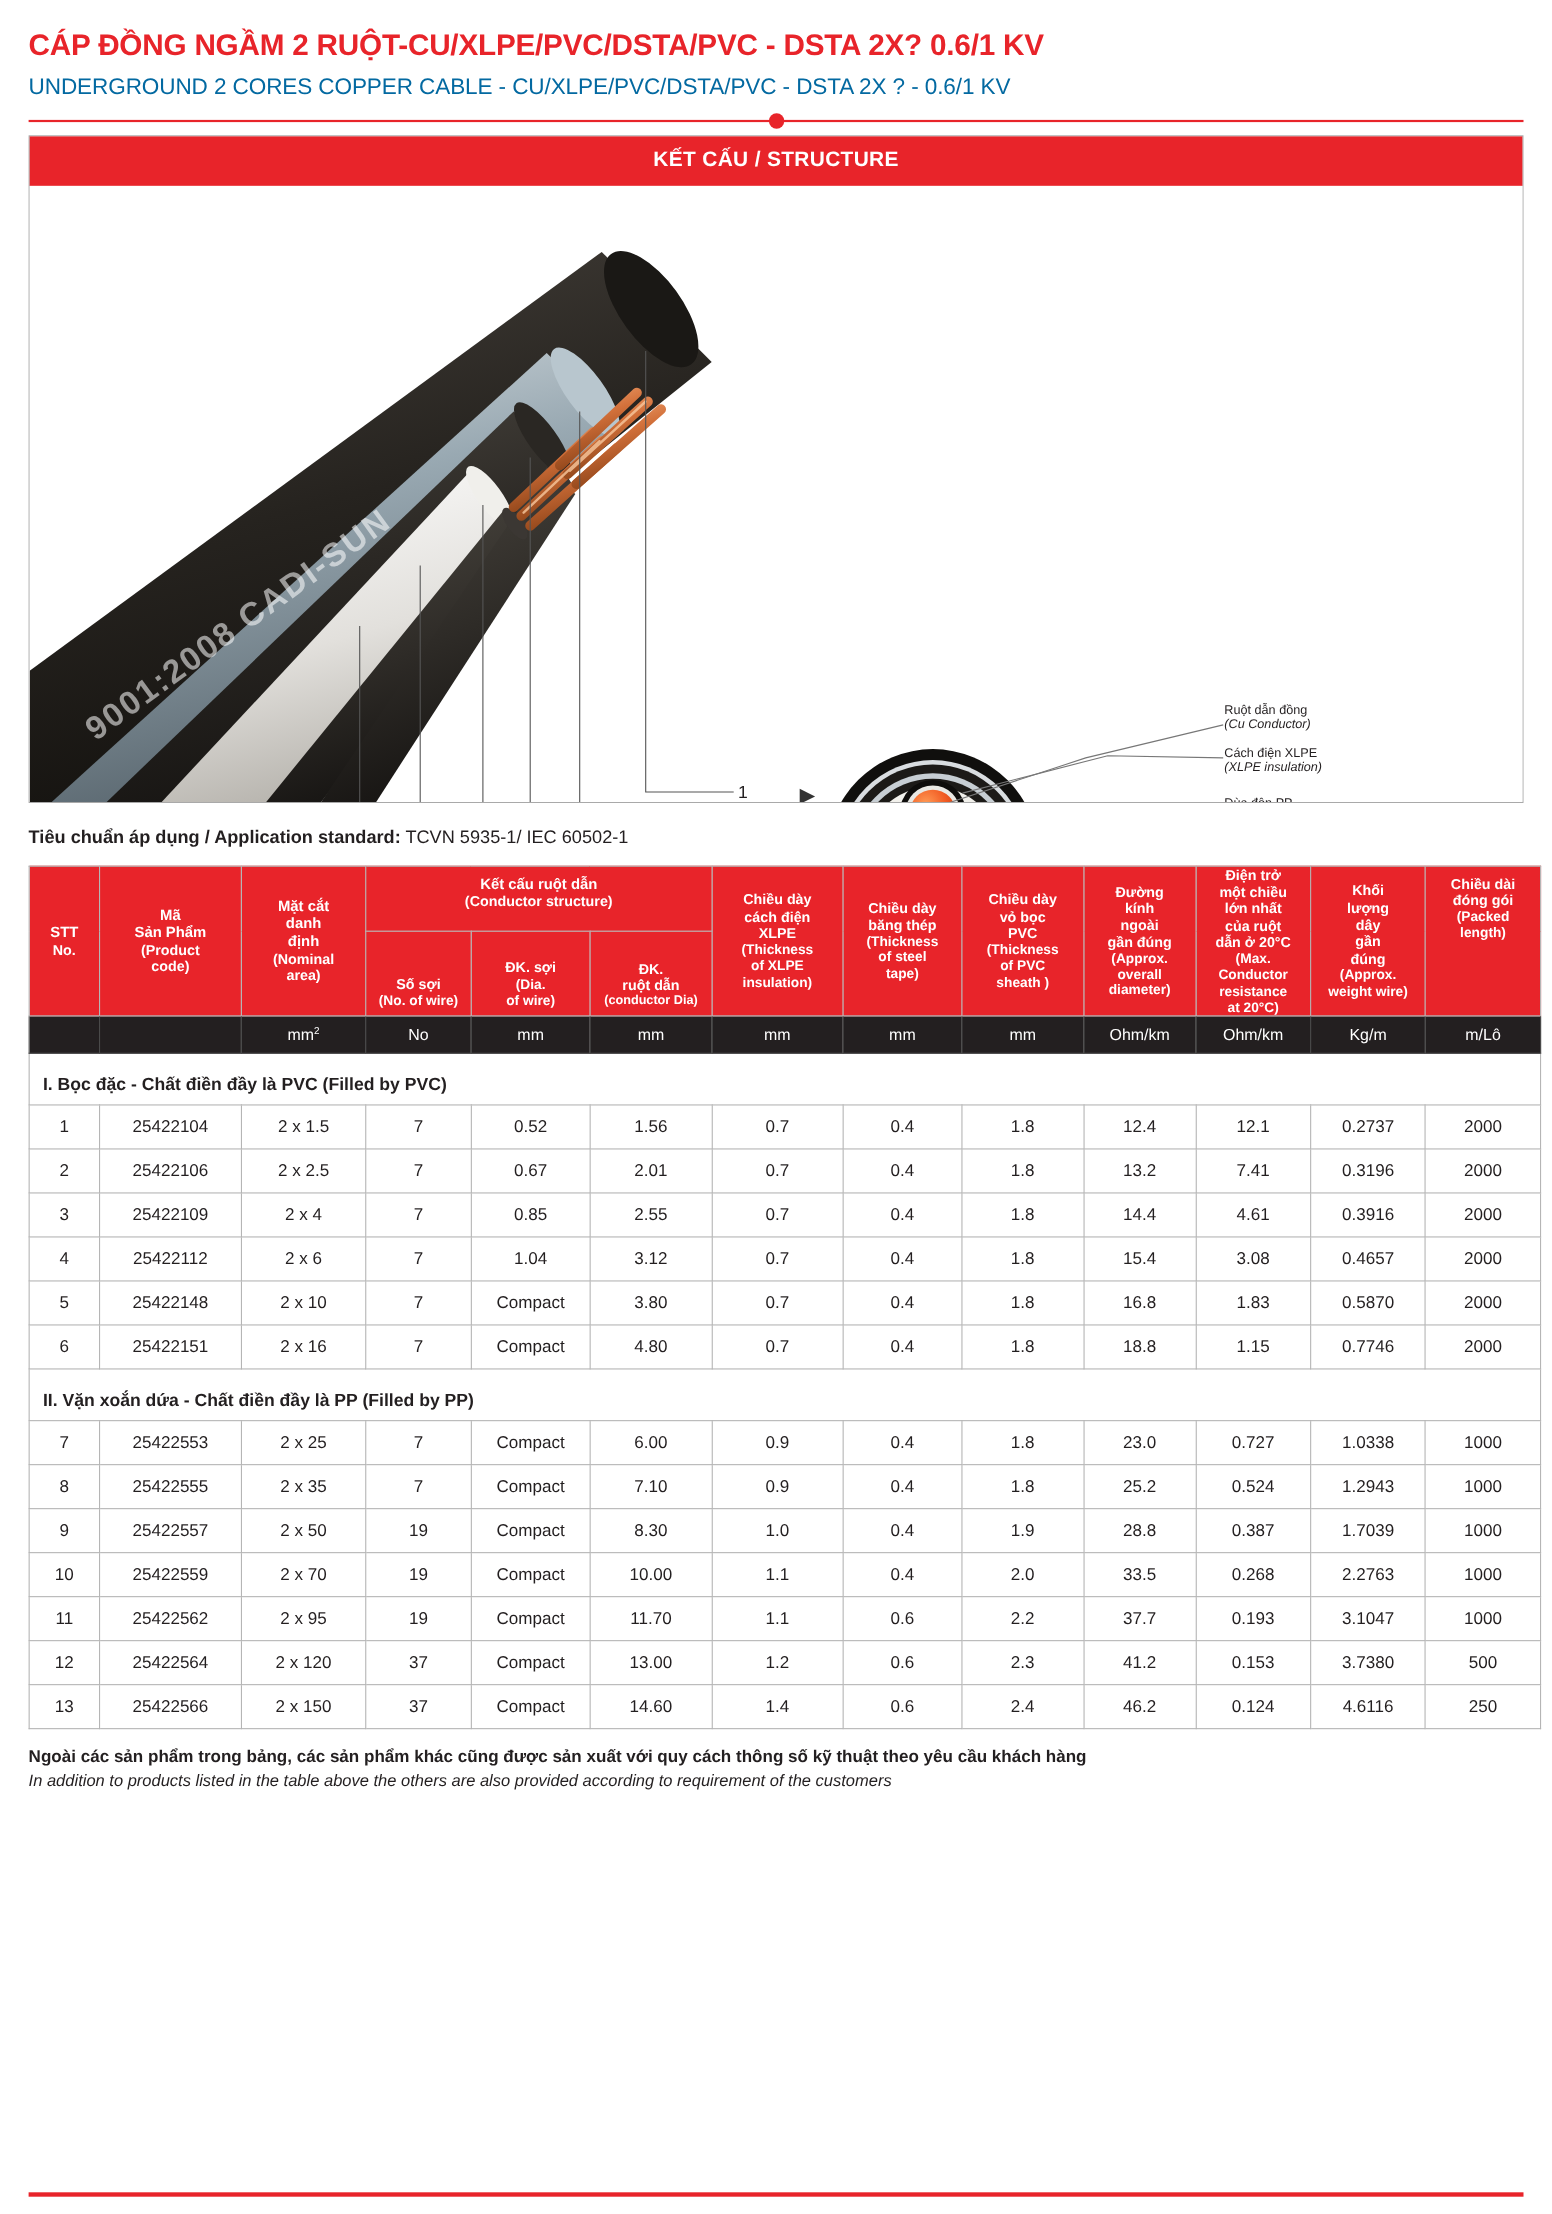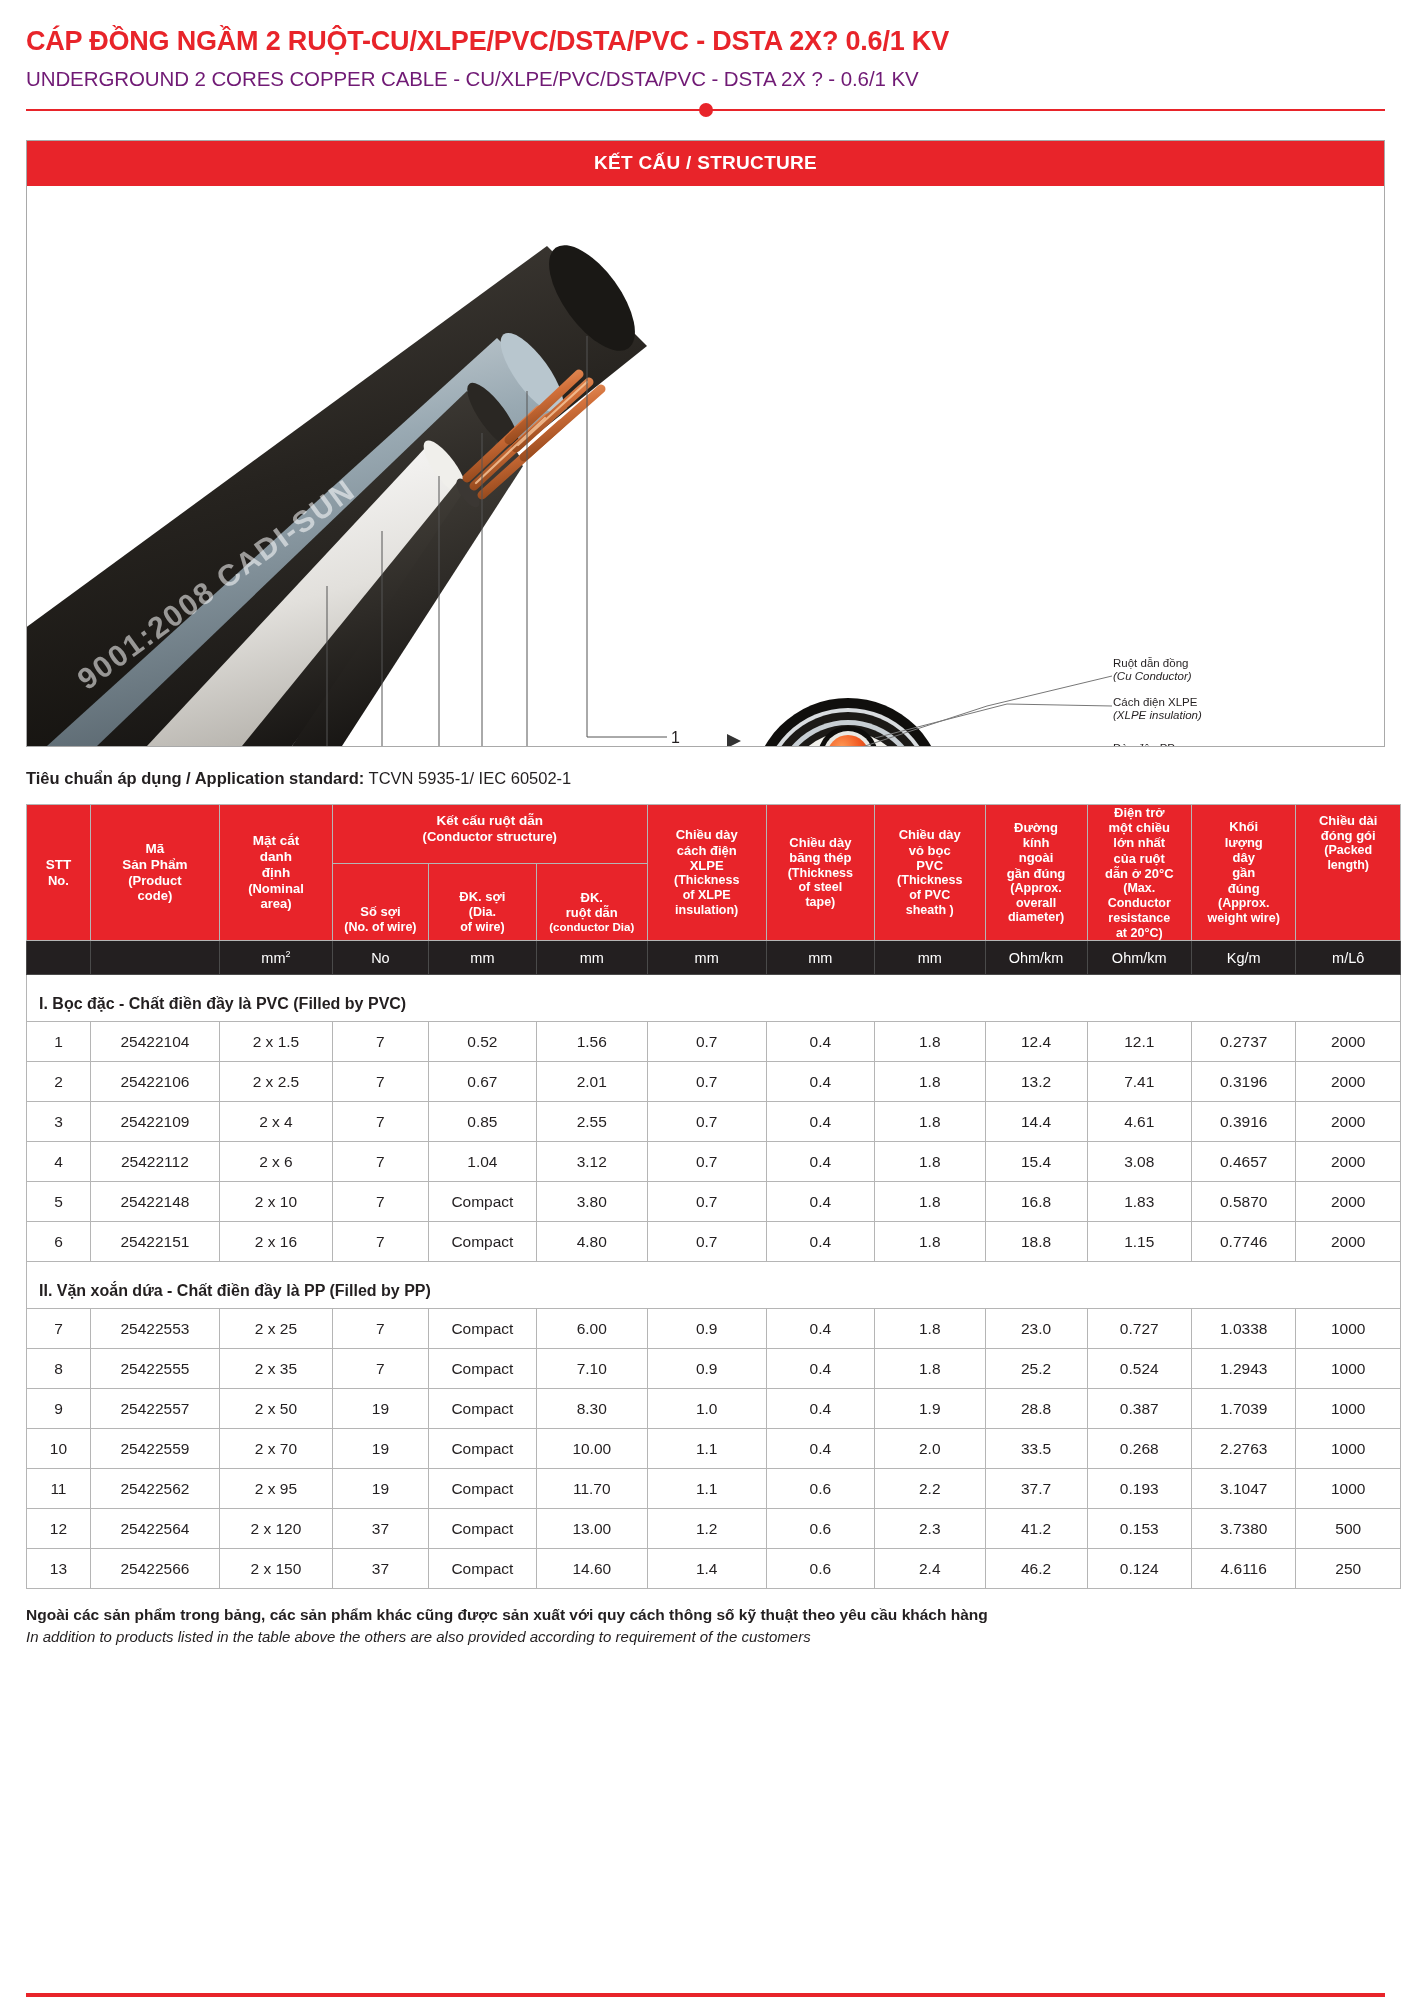--- a/index.html
+++ b/index.html
@@ -19,21 +19,21 @@
     color:#e8242a;
     font-size: 27px;
     font-weight: bold;
     letter-spacing:-0.2px;
     padding-top: 26px;
     padding-left: 8px;
     line-height: 1.15;
     white-space: nowrap;
   }
   .title-en {
-    color:#701a75;
+    color:#0369a1;
     font-size: 20.5px;
     font-weight: normal;
     letter-spacing:-0.1px;
     padding-top: 10px;
     padding-left: 8px;
     line-height: 1.15;
     white-space: nowrap;
   }
 
   
@@ -43,21 +43,21 @@
     height:2px; background:#e8242a;
   }
   .divider-dot {
     position:absolute; left:50%; top:4px; margin-left:-7px;
     width:14px; height:14px; border-radius:50%;
     background:#e8242a;
   }
 
   
   .struct-box {
-    margin: 19px 8px 0 8px;
+    margin: 2px 8px 0 8px;
     border:1px solid #a9a9a9;
     background:#fff;
   }
   .struct-head {
     background:#e8242a;
     color:#ffffff;
     text-align:center;
     font-weight:bold;
     font-size:19px;
     letter-spacing:0.3px;

